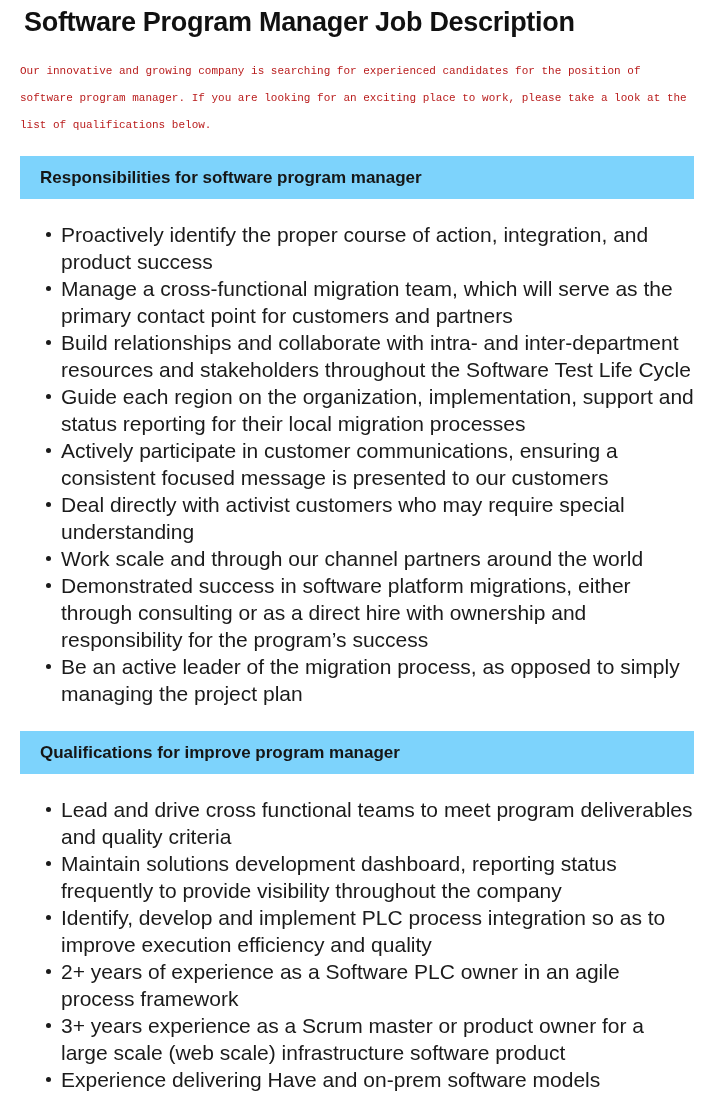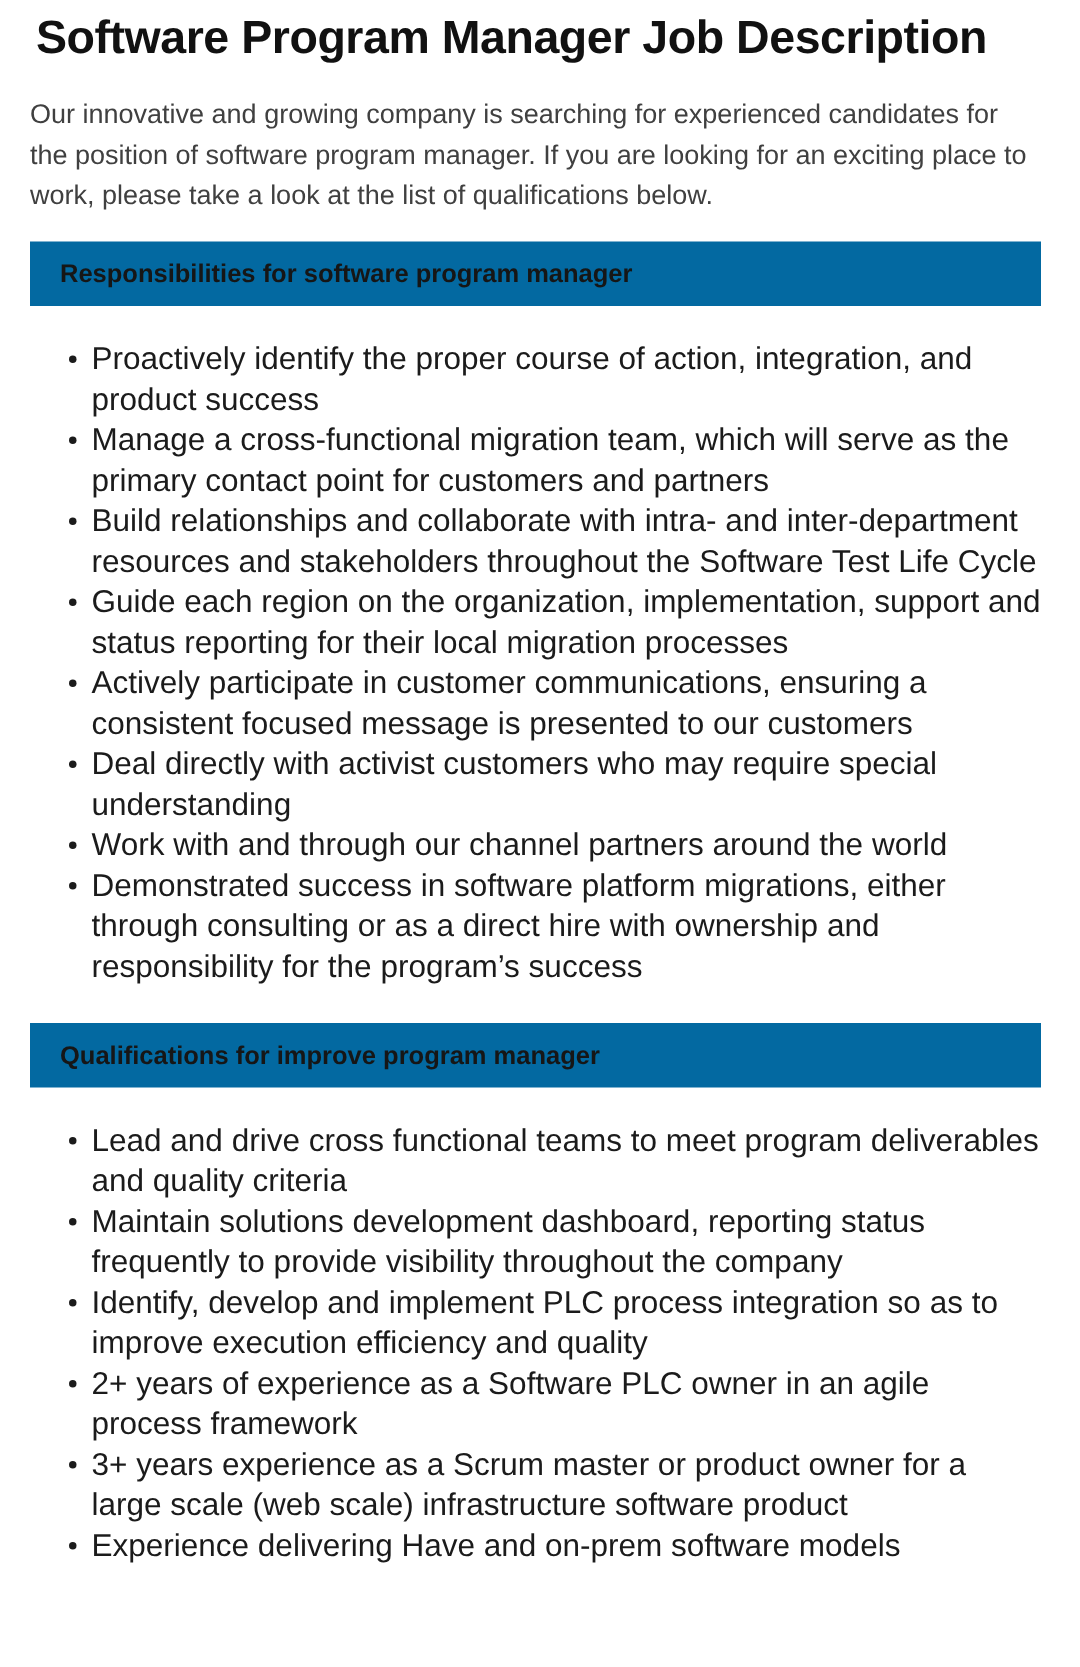--- a/index.html
+++ b/index.html
@@ -13,36 +13,37 @@
     font-family: "Liberation Sans", "DejaVu Sans", sans-serif;
     color: #1b1b1b;
     overflow: hidden;
   }
   .page {
     padding: 6px 26px 0 20px;
     box-sizing: border-box;
     width: 720px;
   }
   .doc-title {
-    font-size: 31px;
+    font-size: 27px;
     font-weight: 800;
     letter-spacing: -0.3px;
     color: #111111;
     margin: 0 0 18px 4px;
     line-height: 1.25;
     white-space: nowrap;
   }
   .intro {
-    font-size: 18px;
+    font-size: 11px;
     line-height: 27px;
     margin: 0 0 17px 0;
-    color: #404040;
+    color: #b91c1c;
+    font-family: Liberation Mono, monospace;
   }
   .section-heading {
-    background: #0369a1;
+    background: #7dd3fc;
     font-size: 17px;
     font-weight: 700;
     color: #161616;
     height: 43px;
     line-height: 43px;
     padding-left: 20px;
     margin: 0 0 0 0;
     box-sizing: border-box;
   }
   .bullet-list {
@@ -77,22 +78,23 @@
 
   <div class="section">
     <div class="section-heading">Responsibilities for software program manager</div>
     <ul class="bullet-list">
         <li>Proactively identify the proper course of action, integration, and product success</li>
         <li>Manage a cross-functional migration team, which will serve as the primary contact point for customers and partners</li>
         <li>Build relationships and collaborate with intra- and inter-department resources and stakeholders throughout the Software Test Life Cycle</li>
         <li>Guide each region on the organization, implementation, support and status reporting for their local migration processes</li>
         <li>Actively participate in customer communications, ensuring a consistent focused message is presented to our customers</li>
         <li>Deal directly with activist customers who may require special understanding</li>
-        <li>Work with and through our channel partners around the world</li>
+        <li>Work scale and through our channel partners around the world</li>
         <li>Demonstrated success in software platform migrations, either through consulting or as a direct hire with ownership and responsibility for the program’s success</li>
+        <li>Be an active leader of the migration process, as opposed to simply managing the project plan</li>
       </ul>
   </div>
 
   <div class="section">
     <div class="section-heading">Qualifications for improve program manager</div>
     <ul class="bullet-list">
         <li>Lead and drive cross functional teams to meet program deliverables and quality criteria</li>
         <li>Maintain solutions development dashboard, reporting status frequently to provide visibility throughout the company</li>
         <li>Identify, develop and implement PLC process integration so as to improve execution efficiency and quality</li>
         <li>2+ years of experience as a Software PLC owner in an agile process framework</li>

